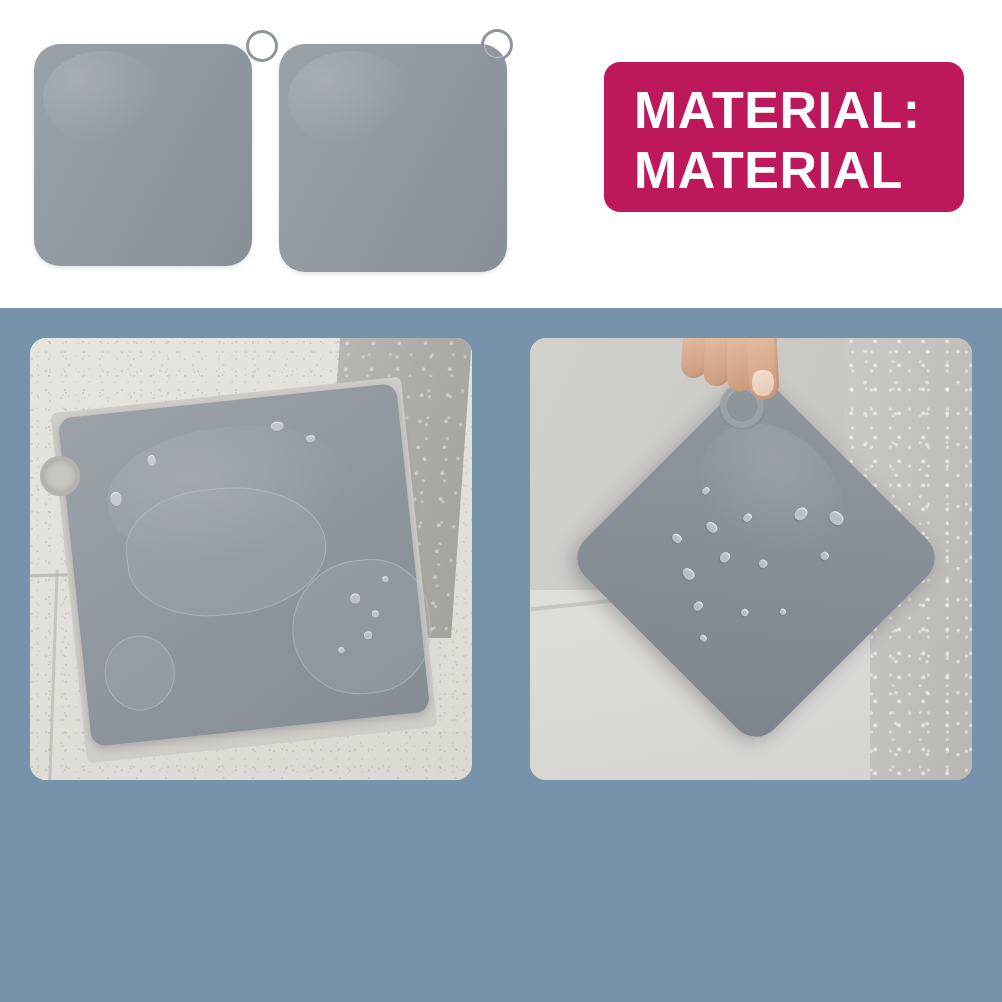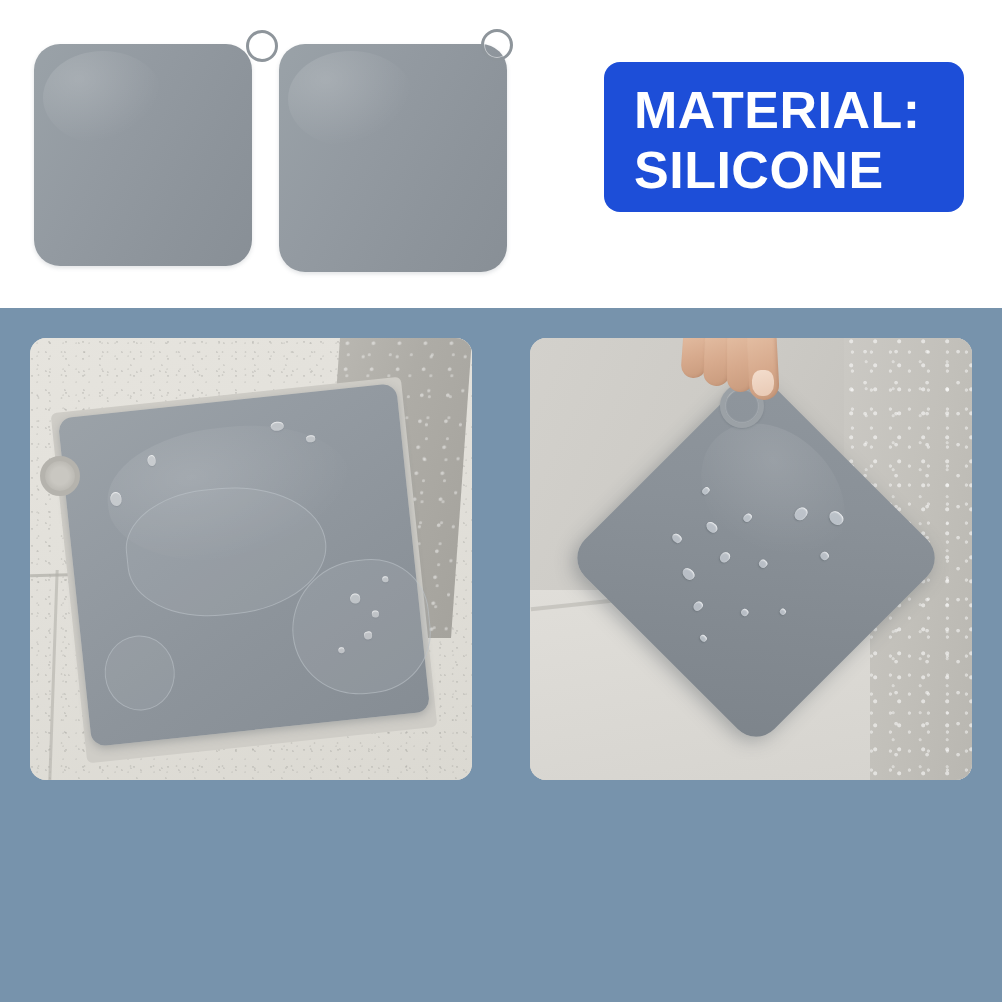--- a/index.html
+++ b/index.html
@@ -64,21 +64,21 @@
   .ring-1 { left: 246px; top: 30px; }
   .ring-2 { left: 481px; top: 29px; }
 
   
   .badge {
     position: absolute;
     left: 604px;
     top: 62px;
     width: 360px;
     height: 150px;
-    background: #1d4ed8;
+    background: #be185d;
     border-radius: 16px;
     box-sizing: border-box;
     padding: 18px 26px 0 30px;
     color: #ffffff;
   }
   .badge-line {
     font-weight: bold;
     font-size: 52px;
     line-height: 60px;
     letter-spacing: 0.5px;
@@ -346,21 +346,21 @@
     </div>
     <div class="pad-ring ring-1"></div>
 
     <div class="pad pad-2">
       <div class="pad-sheen"></div>
     </div>
     <div class="pad-ring ring-2"></div>
 
     <div class="badge">
       <div class="badge-line">MATERIAL:</div>
-      <div class="badge-line">SILICONE</div>
+      <div class="badge-line">MATERIAL</div>
     </div>
   </div>
 
   <div class="panel">
 
     <div class="photo photo-left">
       <div class="floor-base"></div>
       <div class="floor-speckle"></div>
       <div class="wall-slab"></div>
       <div class="grout-h"></div>

